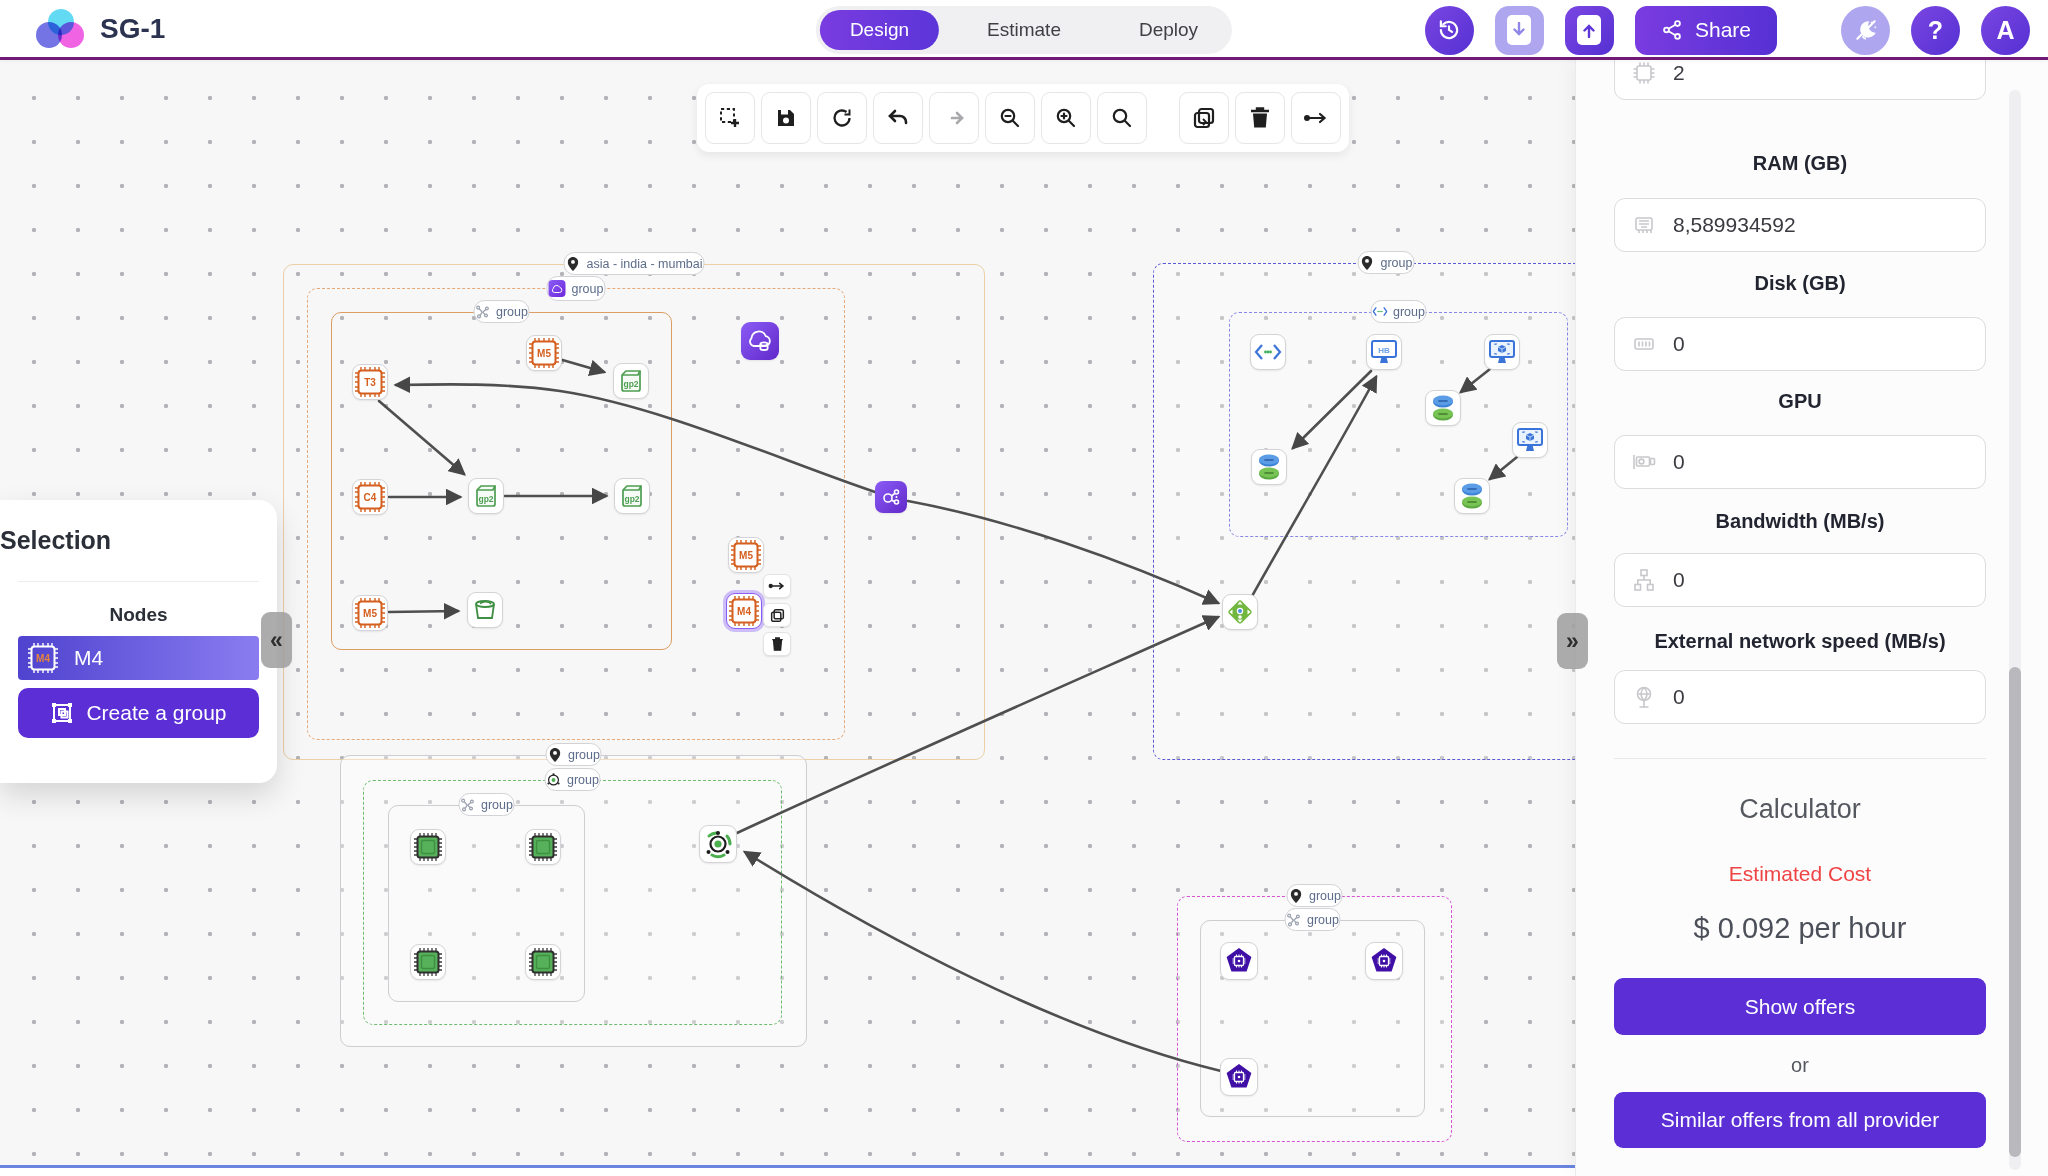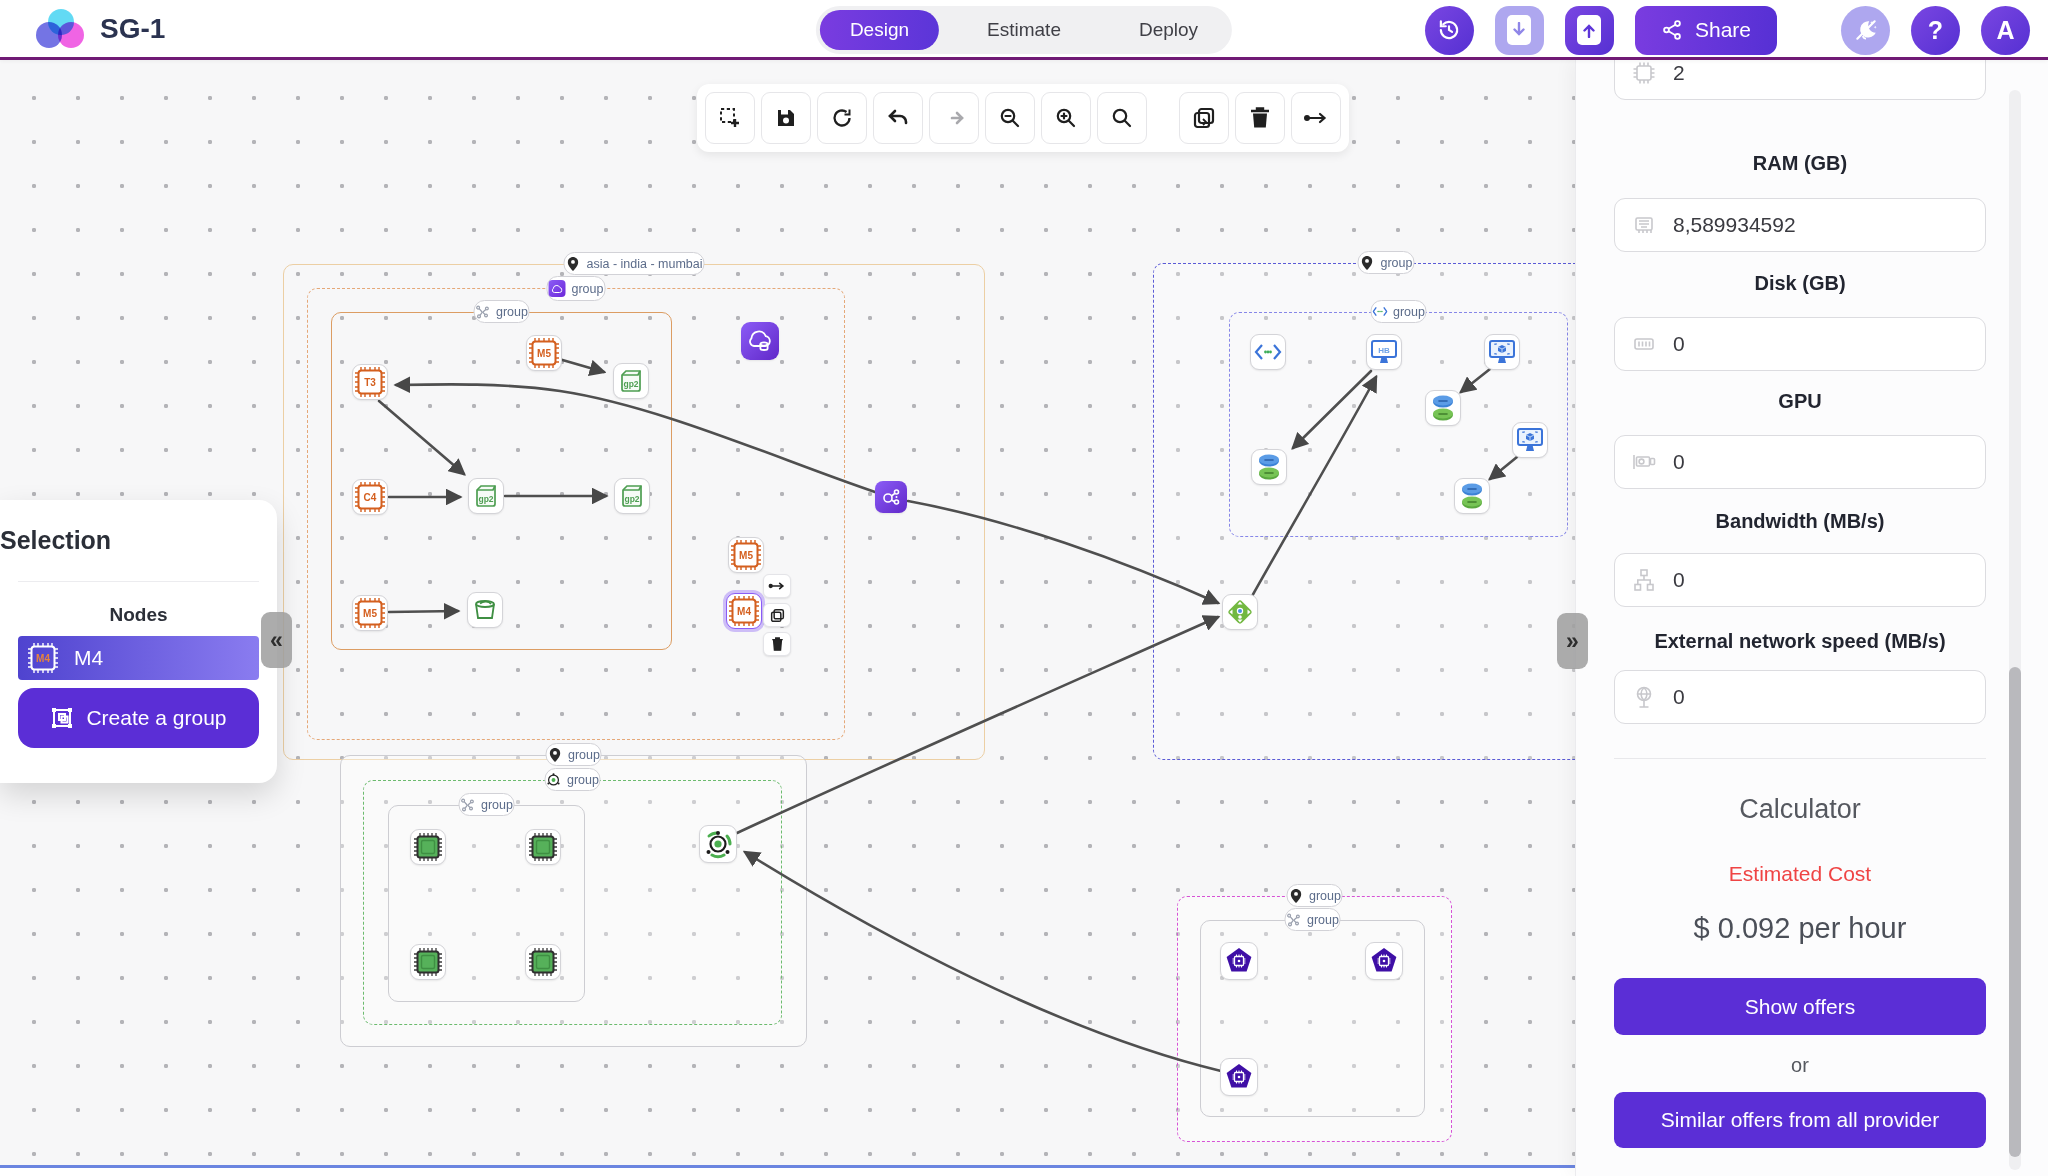--- a/index.html
+++ b/index.html
@@ -77,21 +77,21 @@
 
   
   .sel-panel { position:absolute; left:0; top:500px; width:277px; height:283px; background:#fff;
     border-radius:0 18px 18px 0; box-shadow:0 12px 30px rgba(0,0,0,.14); z-index:50; }
   .sel-title { text-align:left; padding-top:26px; font-size:25px; font-weight:bold; color:#2b2f38; }
   .sel-div { margin:26px 18px 0; border-top:1.5px solid #ececef; }
   .sel-nodes { text-align:center; margin-top:22px; font-size:19px; font-weight:bold; color:#2b2f38; }
   .sel-item { margin:10px 18px 0; height:44px; border-radius:4px;
     background:linear-gradient(90deg,#4f43cf,#8a7cf0); display:flex; align-items:center; gap:16px;
     padding:0 10px; color:#fff; font-size:21px; cursor:pointer; }
-  .sel-create { margin:8px 18px 0; height:60px; border-radius:16px; background:#5b2ed6; display:flex;
+  .sel-create { margin:8px 18px 0; height:50px; border-radius:10px; background:#5b2ed6; display:flex;
     align-items:center; justify-content:center; gap:12px; color:#fff; font-size:21px; cursor:pointer; }
 
   
   .rpanel { position:absolute; left:1575px; top:60px; width:473px; height:1116px; background:#fcfcfd;
     border-left:1px solid #ebebee; box-shadow:-6px 0 16px rgba(0,0,0,.04); z-index:50; overflow:hidden; }
   .rp-inner { position:absolute; left:38px; top:0; width:372px; height:100%; }
   .field { position:absolute; left:0; width:372px; height:54px; background:#fff; border:1.5px solid #dcdce0;
     border-radius:11px; display:flex; align-items:center; gap:16px; padding:0 16px; }
   .field .fval { font-size:21px; color:#3a3a40; }
   .flabel { position:absolute; left:0; width:372px; text-align:center; font-size:20px; font-weight:bold; color:#222530; }

